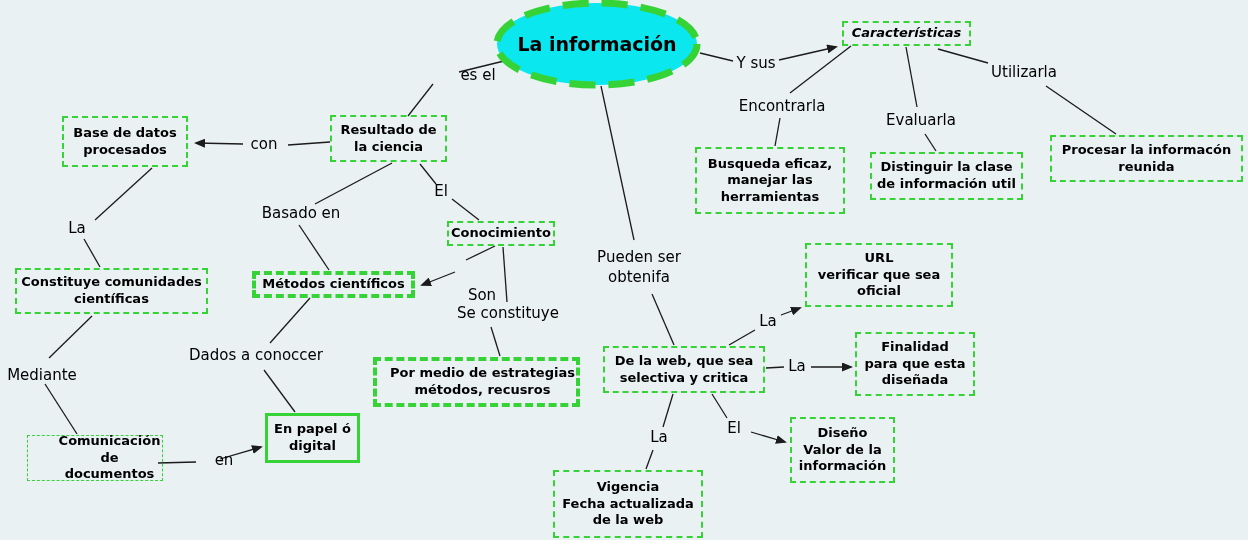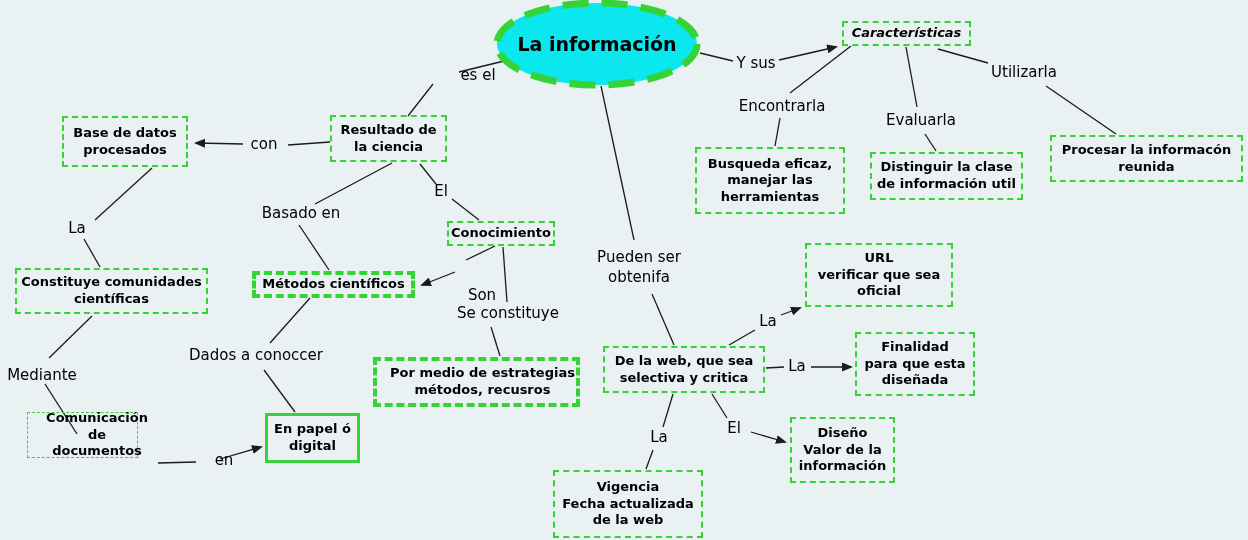--- a/index.html
+++ b/index.html
@@ -91,21 +91,21 @@
     <div class="node b-dashed" style="left: 62px; top: 116px; width: 126px; height: 51px;">Base de datos
 procesados</div>
     <div class="node b-dashed" style="left: 330px; top: 115px; width: 117px; height: 47px;">Resultado de
 la ciencia</div>
     <div class="node b-dashed" style="left: 447px; top: 221px; width: 108px; height: 25px;">Conocimiento</div>
     <div class="node b-thick" style="left: 252px; top: 271px; width: 163px; height: 27px;">Métodos científicos</div>
     <div class="node b-dashed" style="left: 15px; top: 268px; width: 193px; height: 46px;">Constituye comunidades
 científicas</div>
     <div class="node b-thick" style="left: 373px; top: 357px; width: 207px; height: 50px; padding-left: 12px;">Por medio de estrategias
 métodos, recusros</div>
-    <div class="node b-thin" style="left: 27px; top: 412px; width: 111px; height: 46px; padding-left: 29px;">Comunicación de
+    <div class="node b-thin" style="left: 27px; top: 435px; width: 136px; height: 46px; padding-left: 29px;">Comunicación de
 documentos</div>
     <div class="node b-solid" style="left: 265px; top: 413px; width: 95px; height: 50px;">En papel ó
 digital</div>
     <div class="node b-dashed" style="left: 603px; top: 346px; width: 162px; height: 47px;">De la web, que sea
 selectiva y critica</div>
     <div class="node b-dashed" style="left: 805px; top: 243px; width: 148px; height: 64px;">URL
 verificar que sea
 oficial</div>
     <div class="node b-dashed" style="left: 855px; top: 332px; width: 120px; height: 64px;">Finalidad
 para que esta

